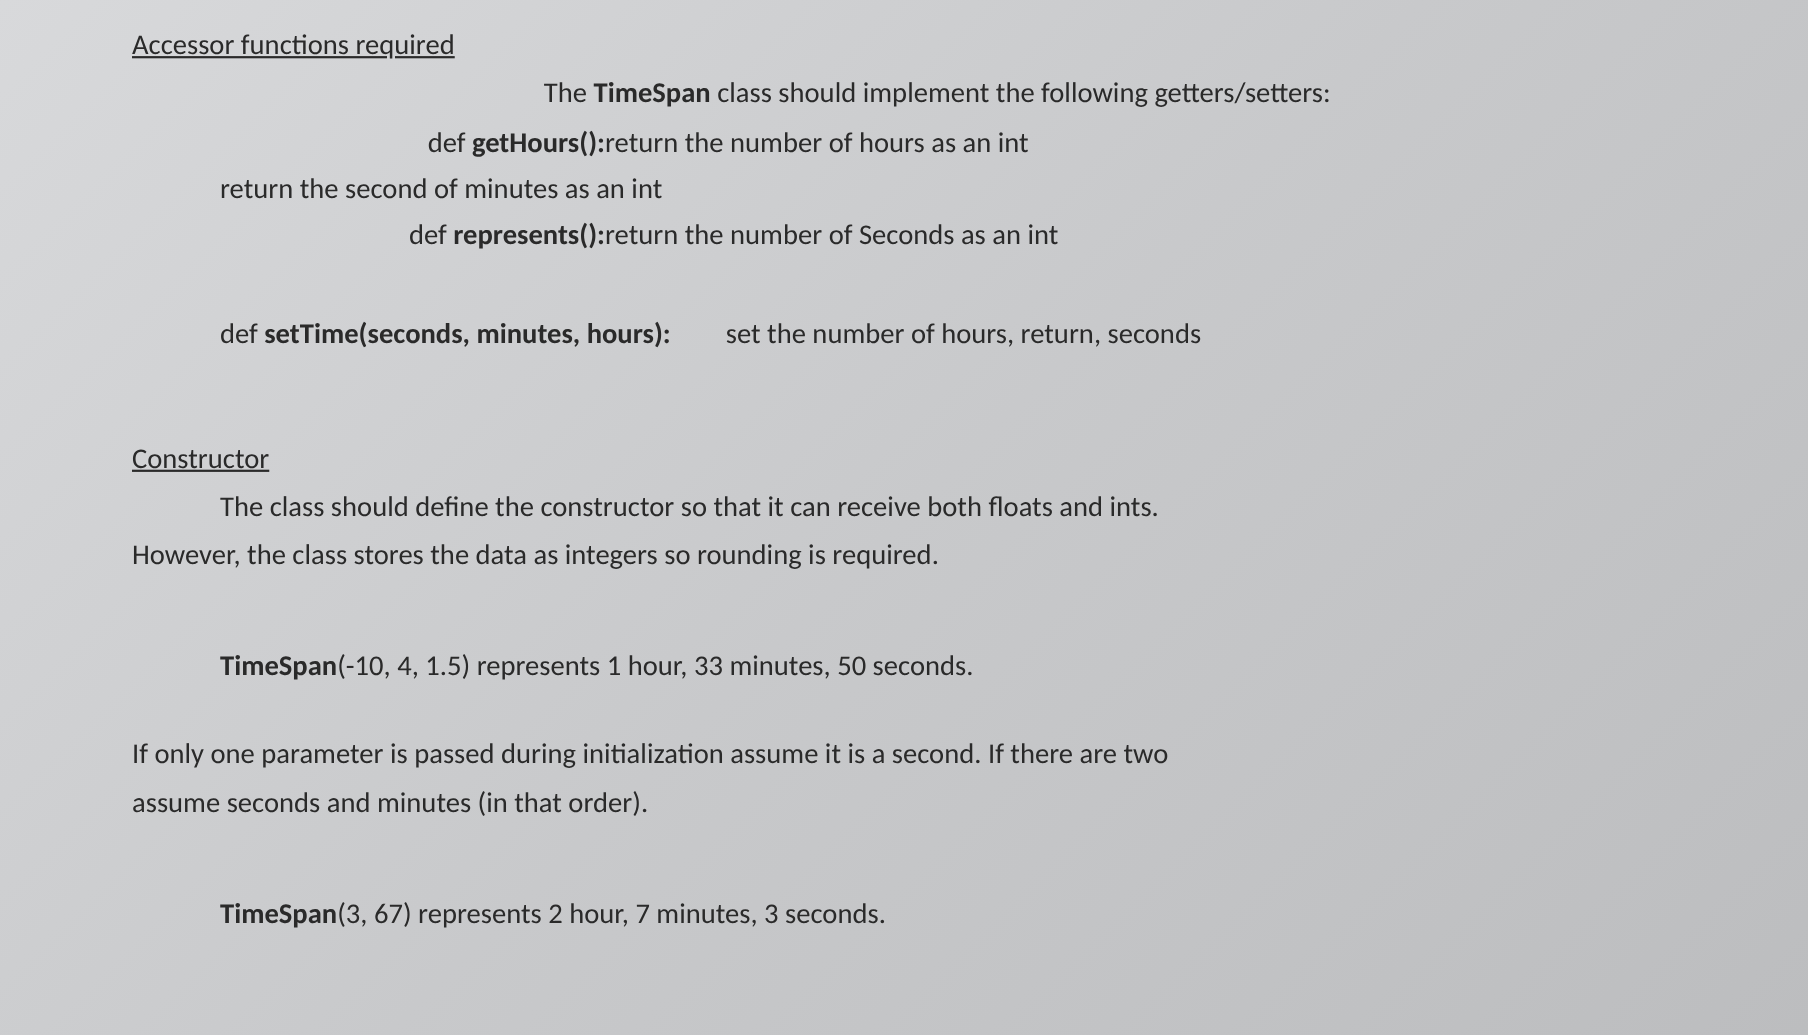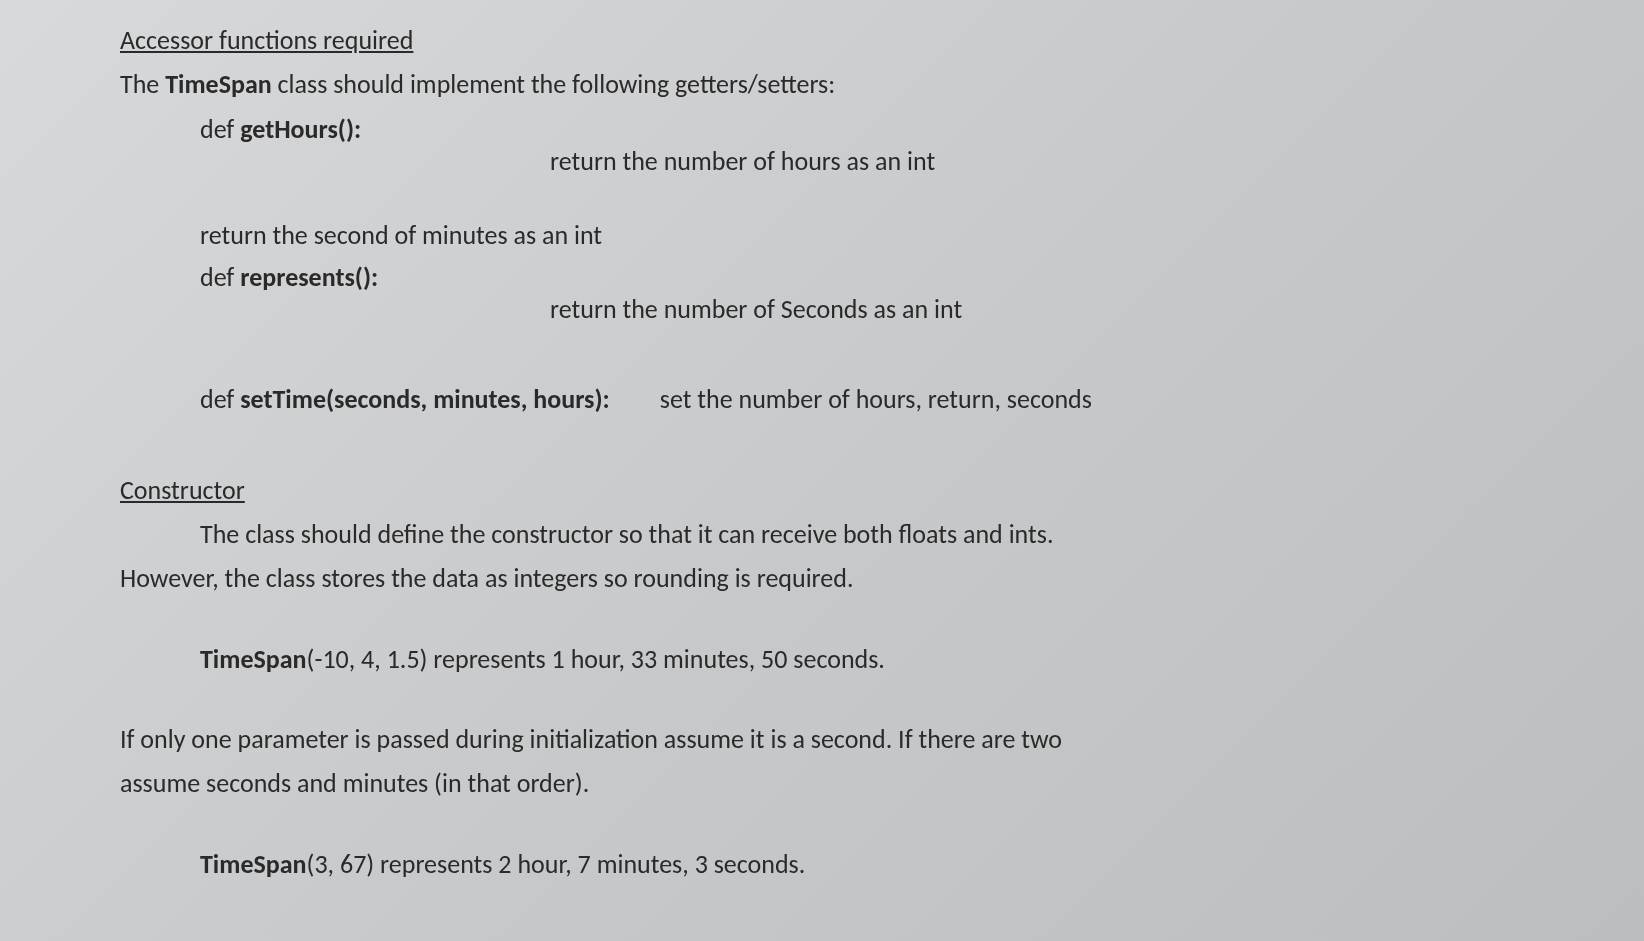--- a/index.html
+++ b/index.html
@@ -21,43 +21,44 @@
       padding-left: 80px;
       padding-right: 20px;
     }
     .section-heading {
       text-decoration: underline;
       font-weight: normal;
       margin-bottom: 4px;
     }
     .intro-line {
       margin-bottom: 4px;
+      text-align: center;
     }
     .bold {
       font-weight: 700;
     }
     .accessor-list {
       padding-left: 80px;
     }
     .accessor-row {
       display: flex;
       margin-bottom: 2px;
     }
     .accessor-sig {
       width: 350px;
       flex-shrink: 0;
+      text-align: right;
     }
     .accessor-desc {
       flex: 1;
-      margin-top: 32px;
     }
     .settime-row {
       padding-left: 80px;
       margin-top: 50px;
-      margin-bottom: 50px;
+      margin-bottom: 72px;
       display: flex;
       gap: 50px;
     }
     .settime-sig {
       flex-shrink: 0;
     }
     .settime-desc {
       flex: 1;
     }
     .constructor-section {
@@ -65,21 +66,21 @@
     }
     .constructor-text {
       text-indent: 80px;
       margin-bottom: 4px;
     }
     .constructor-text2 {
       margin-bottom: 32px;
     }
     .example-line {
       padding-left: 80px;
-      margin-top: 40px;
+      margin-top: 60px;
       margin-bottom: 40px;
     }
     .param-text {
       margin-top: 40px;
       margin-bottom: 4px;
     }
   </style>
 </head>
 <body>
 

